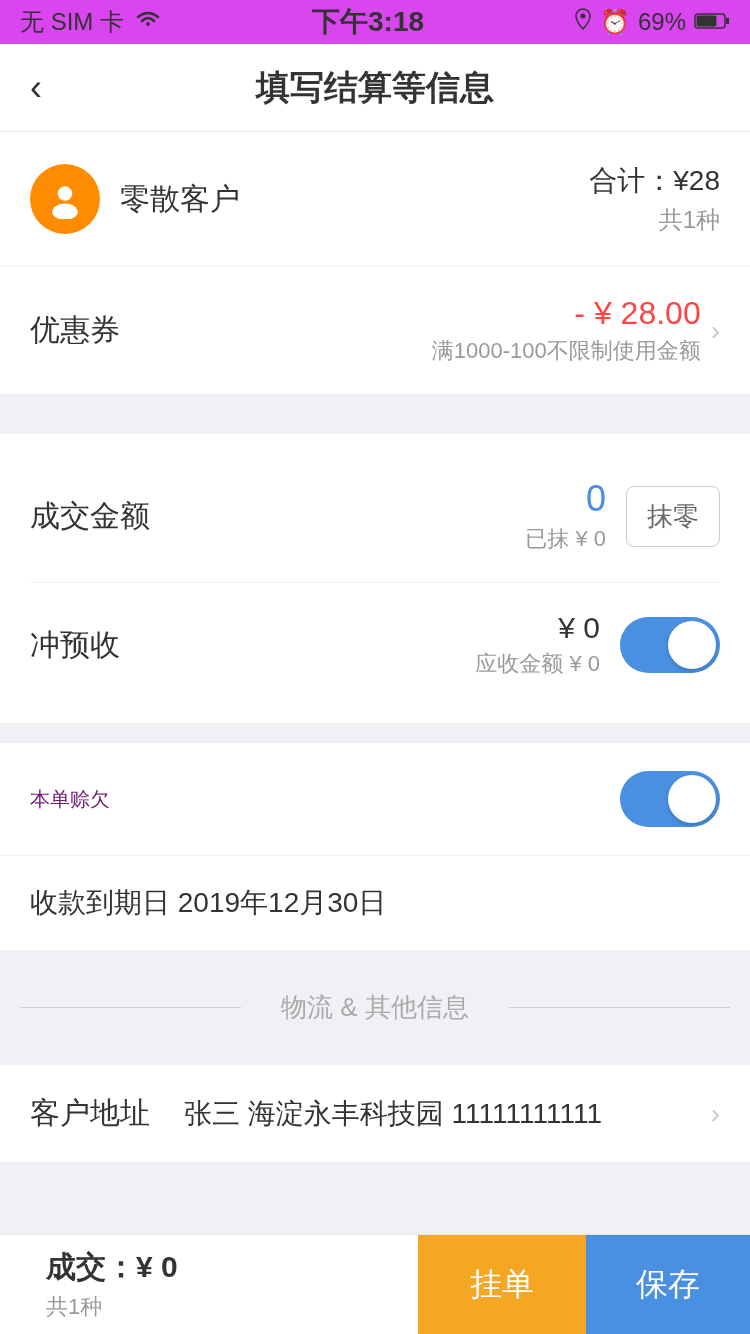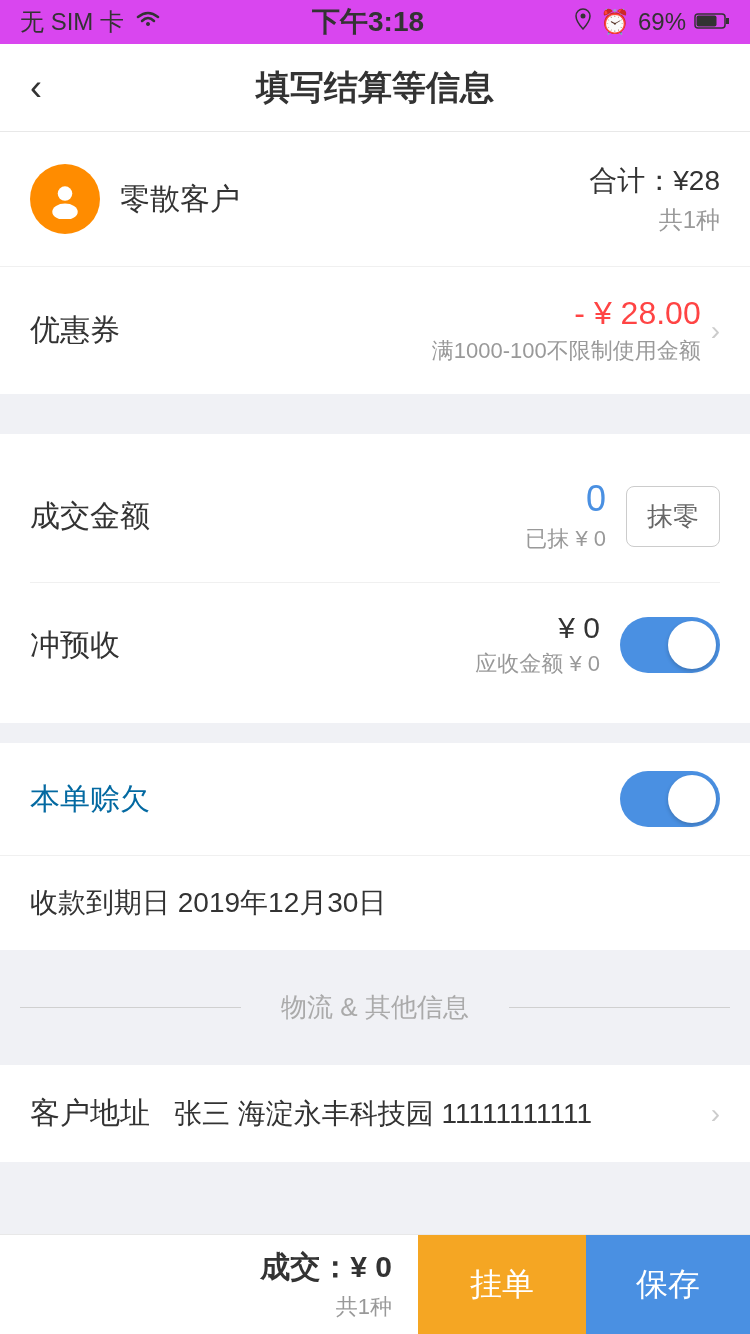--- a/index.html
+++ b/index.html
@@ -239,22 +239,22 @@
     
     .credit-section {
       background: #fff;
       padding: 28px 30px;
       display: flex;
       align-items: center;
       justify-content: space-between;
       margin-bottom: 0;
     }
     .credit-label {
-      font-size: 30px;
-      color: #0369a1;
+      font-size: 20px;
+      color: #701a75;
     }
 
     
     .due-date-row {
       background: #fff;
       padding: 28px 30px;
       border-top: 1px solid #f0f0f0;
     }
     .due-date-text {
       font-size: 28px;
@@ -291,38 +291,37 @@
     }
     .address-label {
       font-size: 30px;
       color: #333;
       min-width: 100px;
     }
     .address-value {
       font-size: 28px;
       color: #333;
       flex: 1;
-      margin-left: 24px;
+      margin-left: 34px;
     }
 
     
     .bottom-bar {
       position: fixed;
       bottom: 0;
       width: 750px;
       height: 100px;
       display: flex;
       align-items: center;
       background: #fff;
       border-top: 1px solid #e8e8e8;
     }
     .bottom-info {
       flex: 1;
-      padding: 0 26px;
-      text-align: right;
+      padding: 0 46px;
     }
     .bottom-deal {
       font-size: 26px;
       color: #333;
     }
     .bottom-deal span {
       font-size: 30px;
       font-weight: 600;
     }
     .bottom-count {

